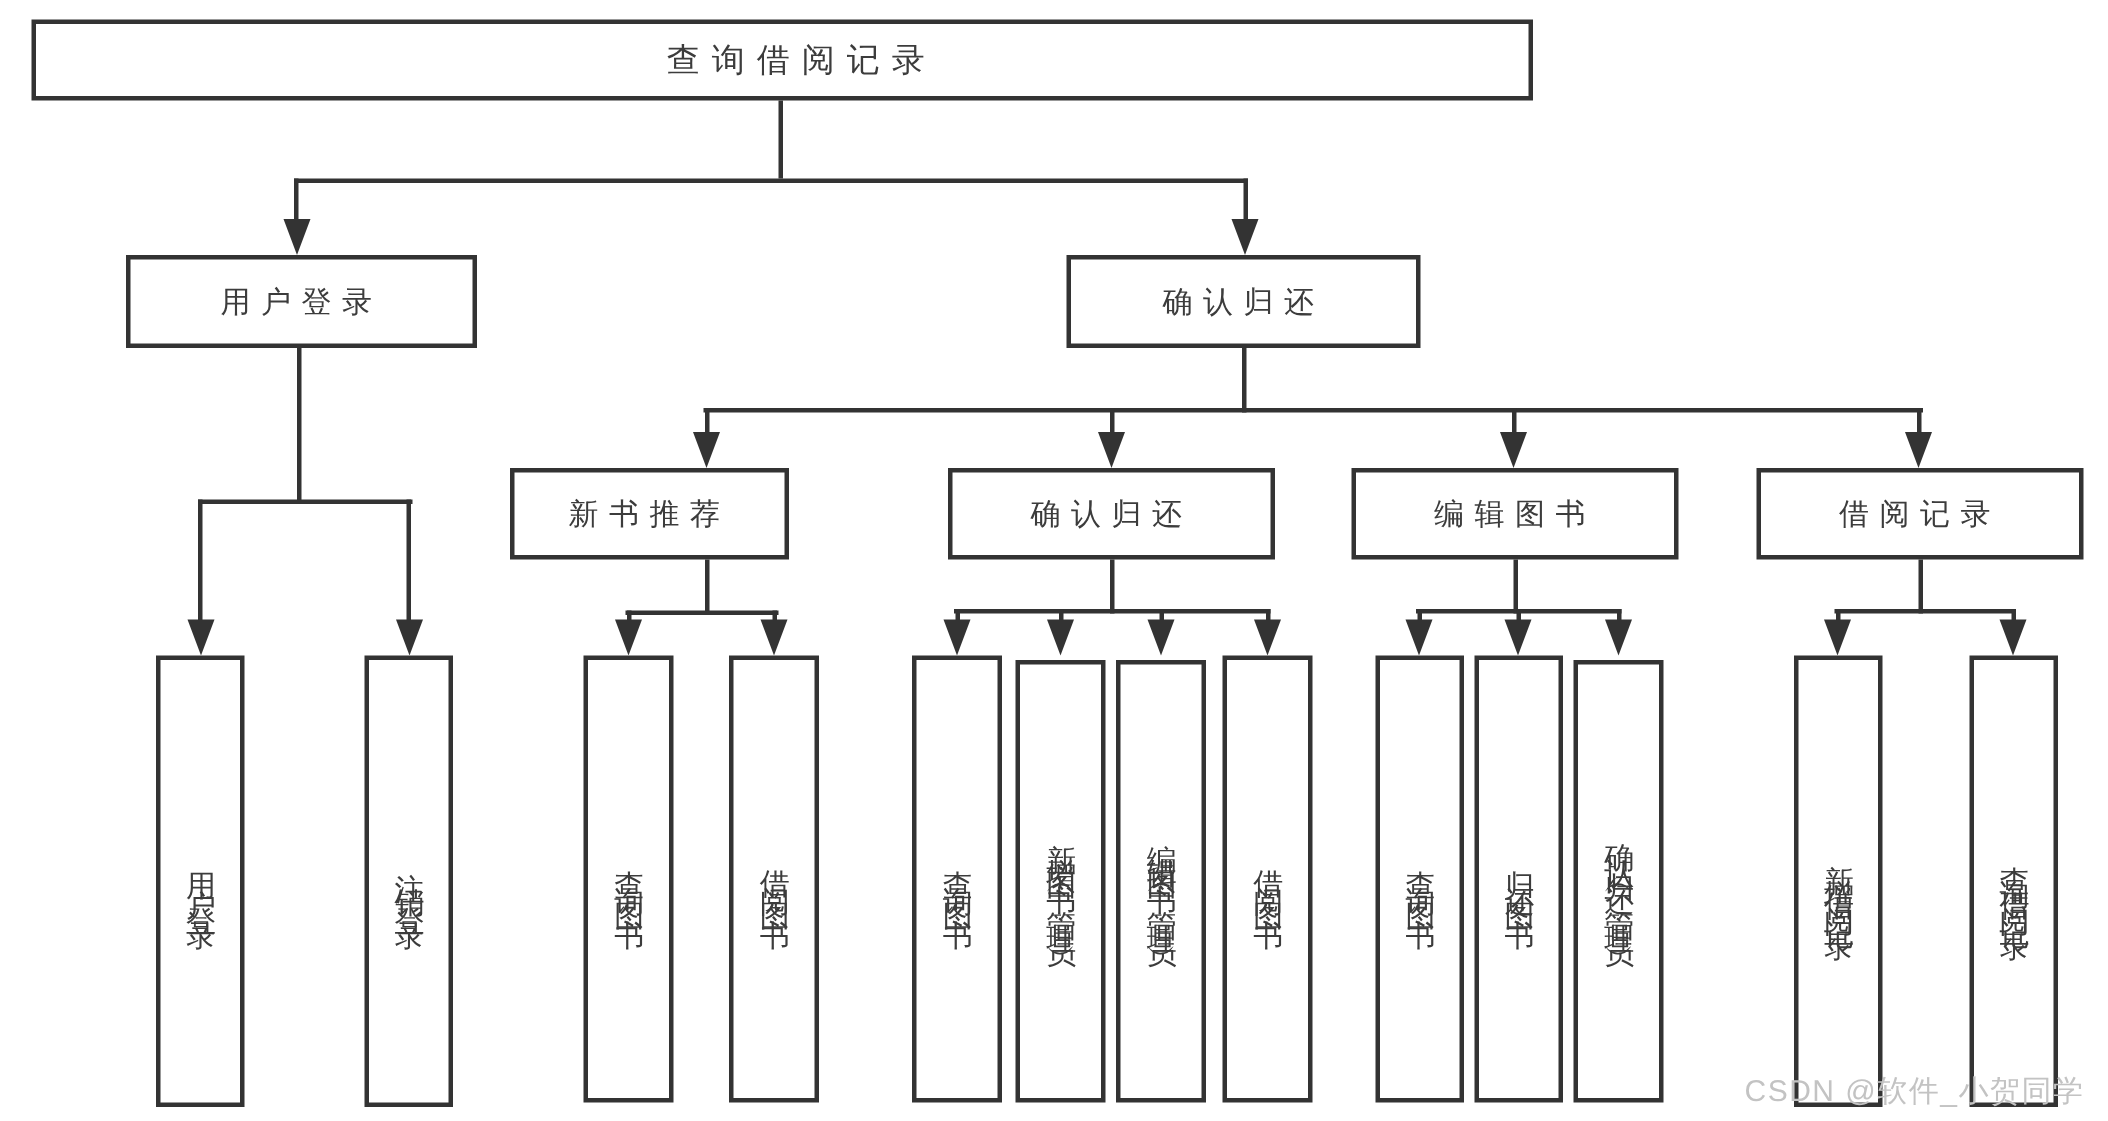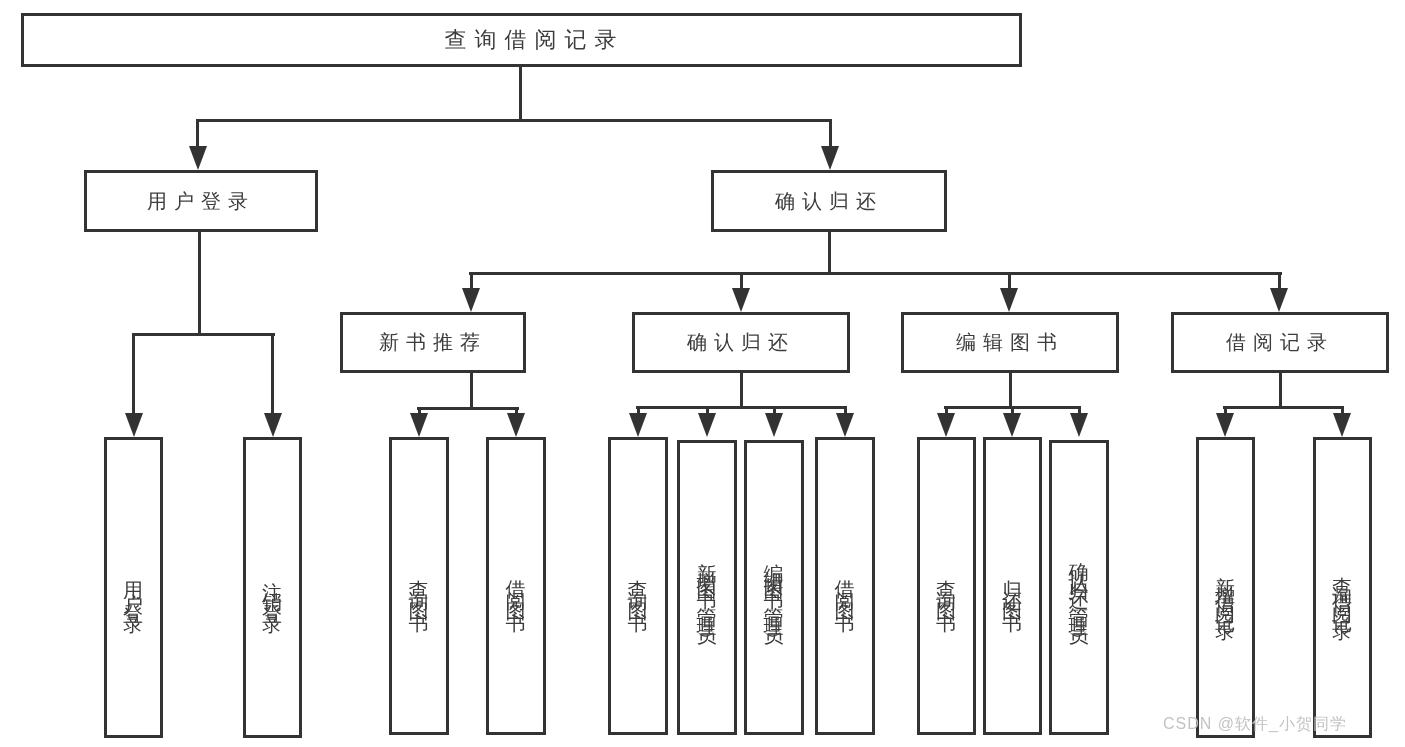--- a/index.html
+++ b/index.html
@@ -26,21 +26,21 @@
   }
   .v-label.long{letter-spacing:9px;}
   .line{position:absolute;background:var(--line);}
   .arrow{
     position:absolute;width:0;height:0;
     border-left:9px solid transparent;border-right:9px solid transparent;
     border-top:24px solid var(--line);
   }
   .watermark{
     position:absolute;left:1163px;top:714px;z-index:5;
-    color:var(--wm);font-size:16px;letter-spacing:1px;white-space:nowrap;
+    color:var(--wm);font-size:20px;letter-spacing:1px;white-space:nowrap;
   }
 </style>
 </head>
 <body>
 
 <div id="canvas">
 
   <div class="box" style="left:21px;top:13px;width:1001px;height:54px">
     <span class="h-label root-label">查询借阅记录</span>
   </div>

